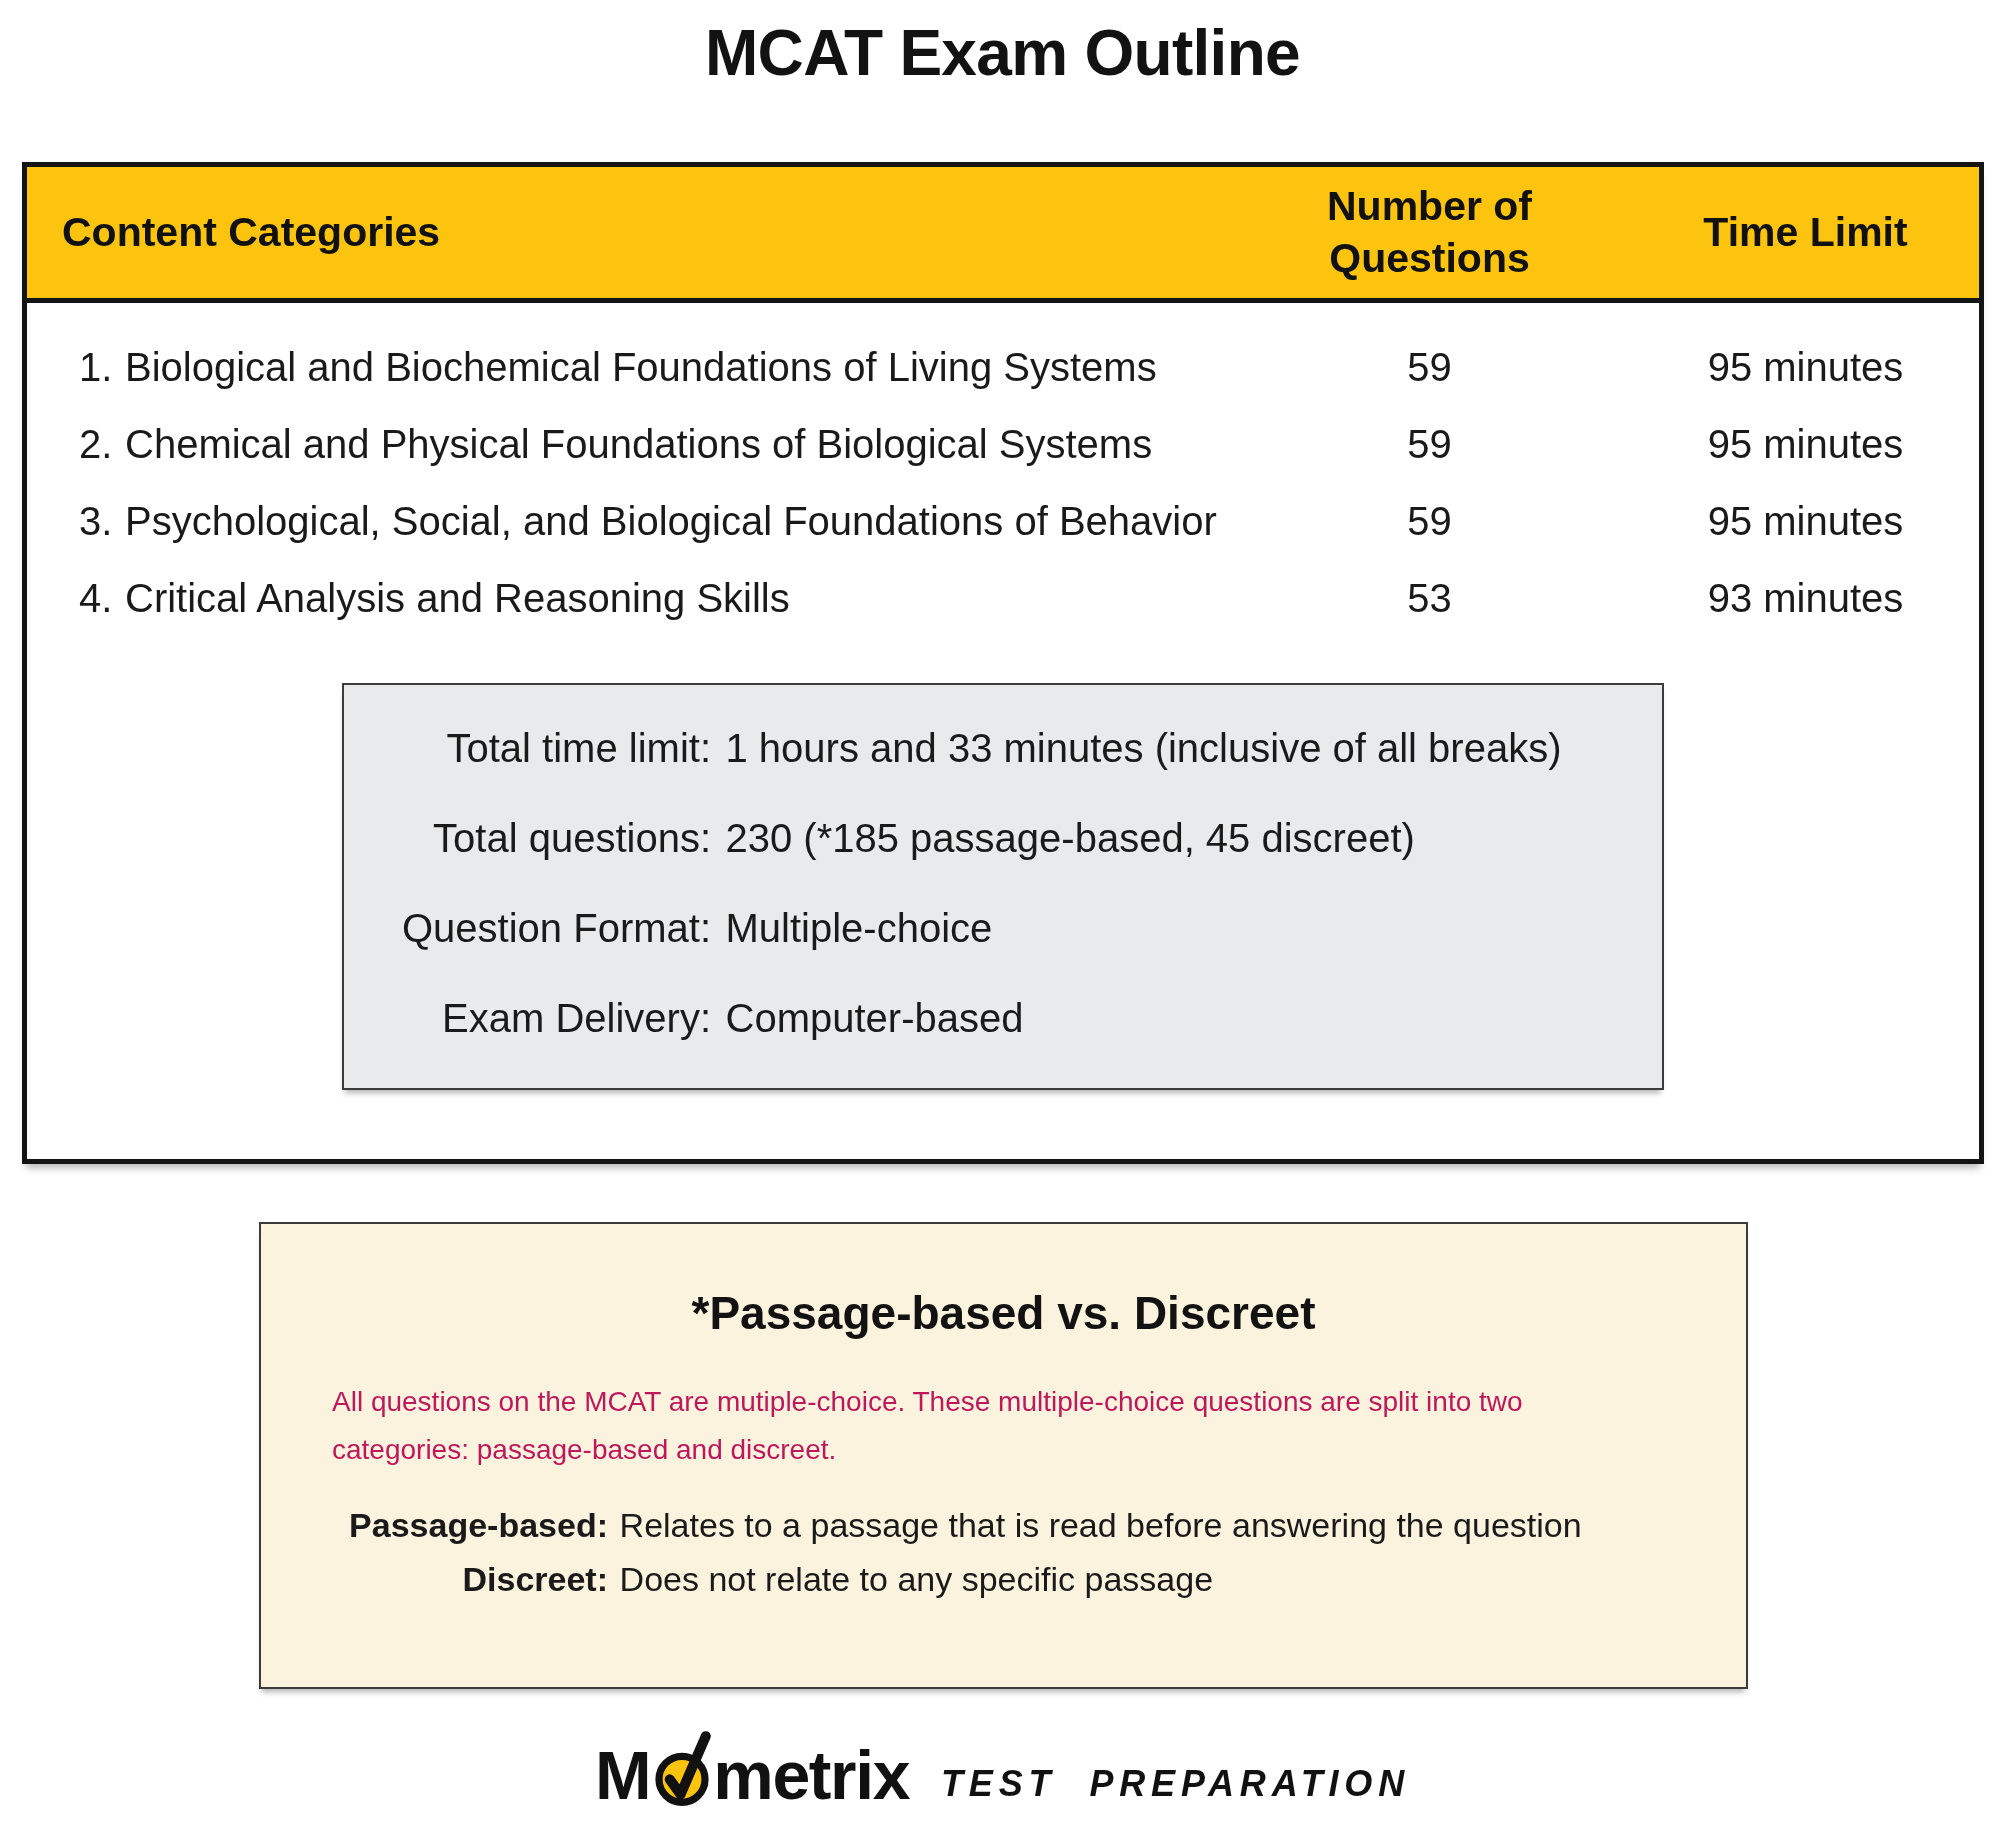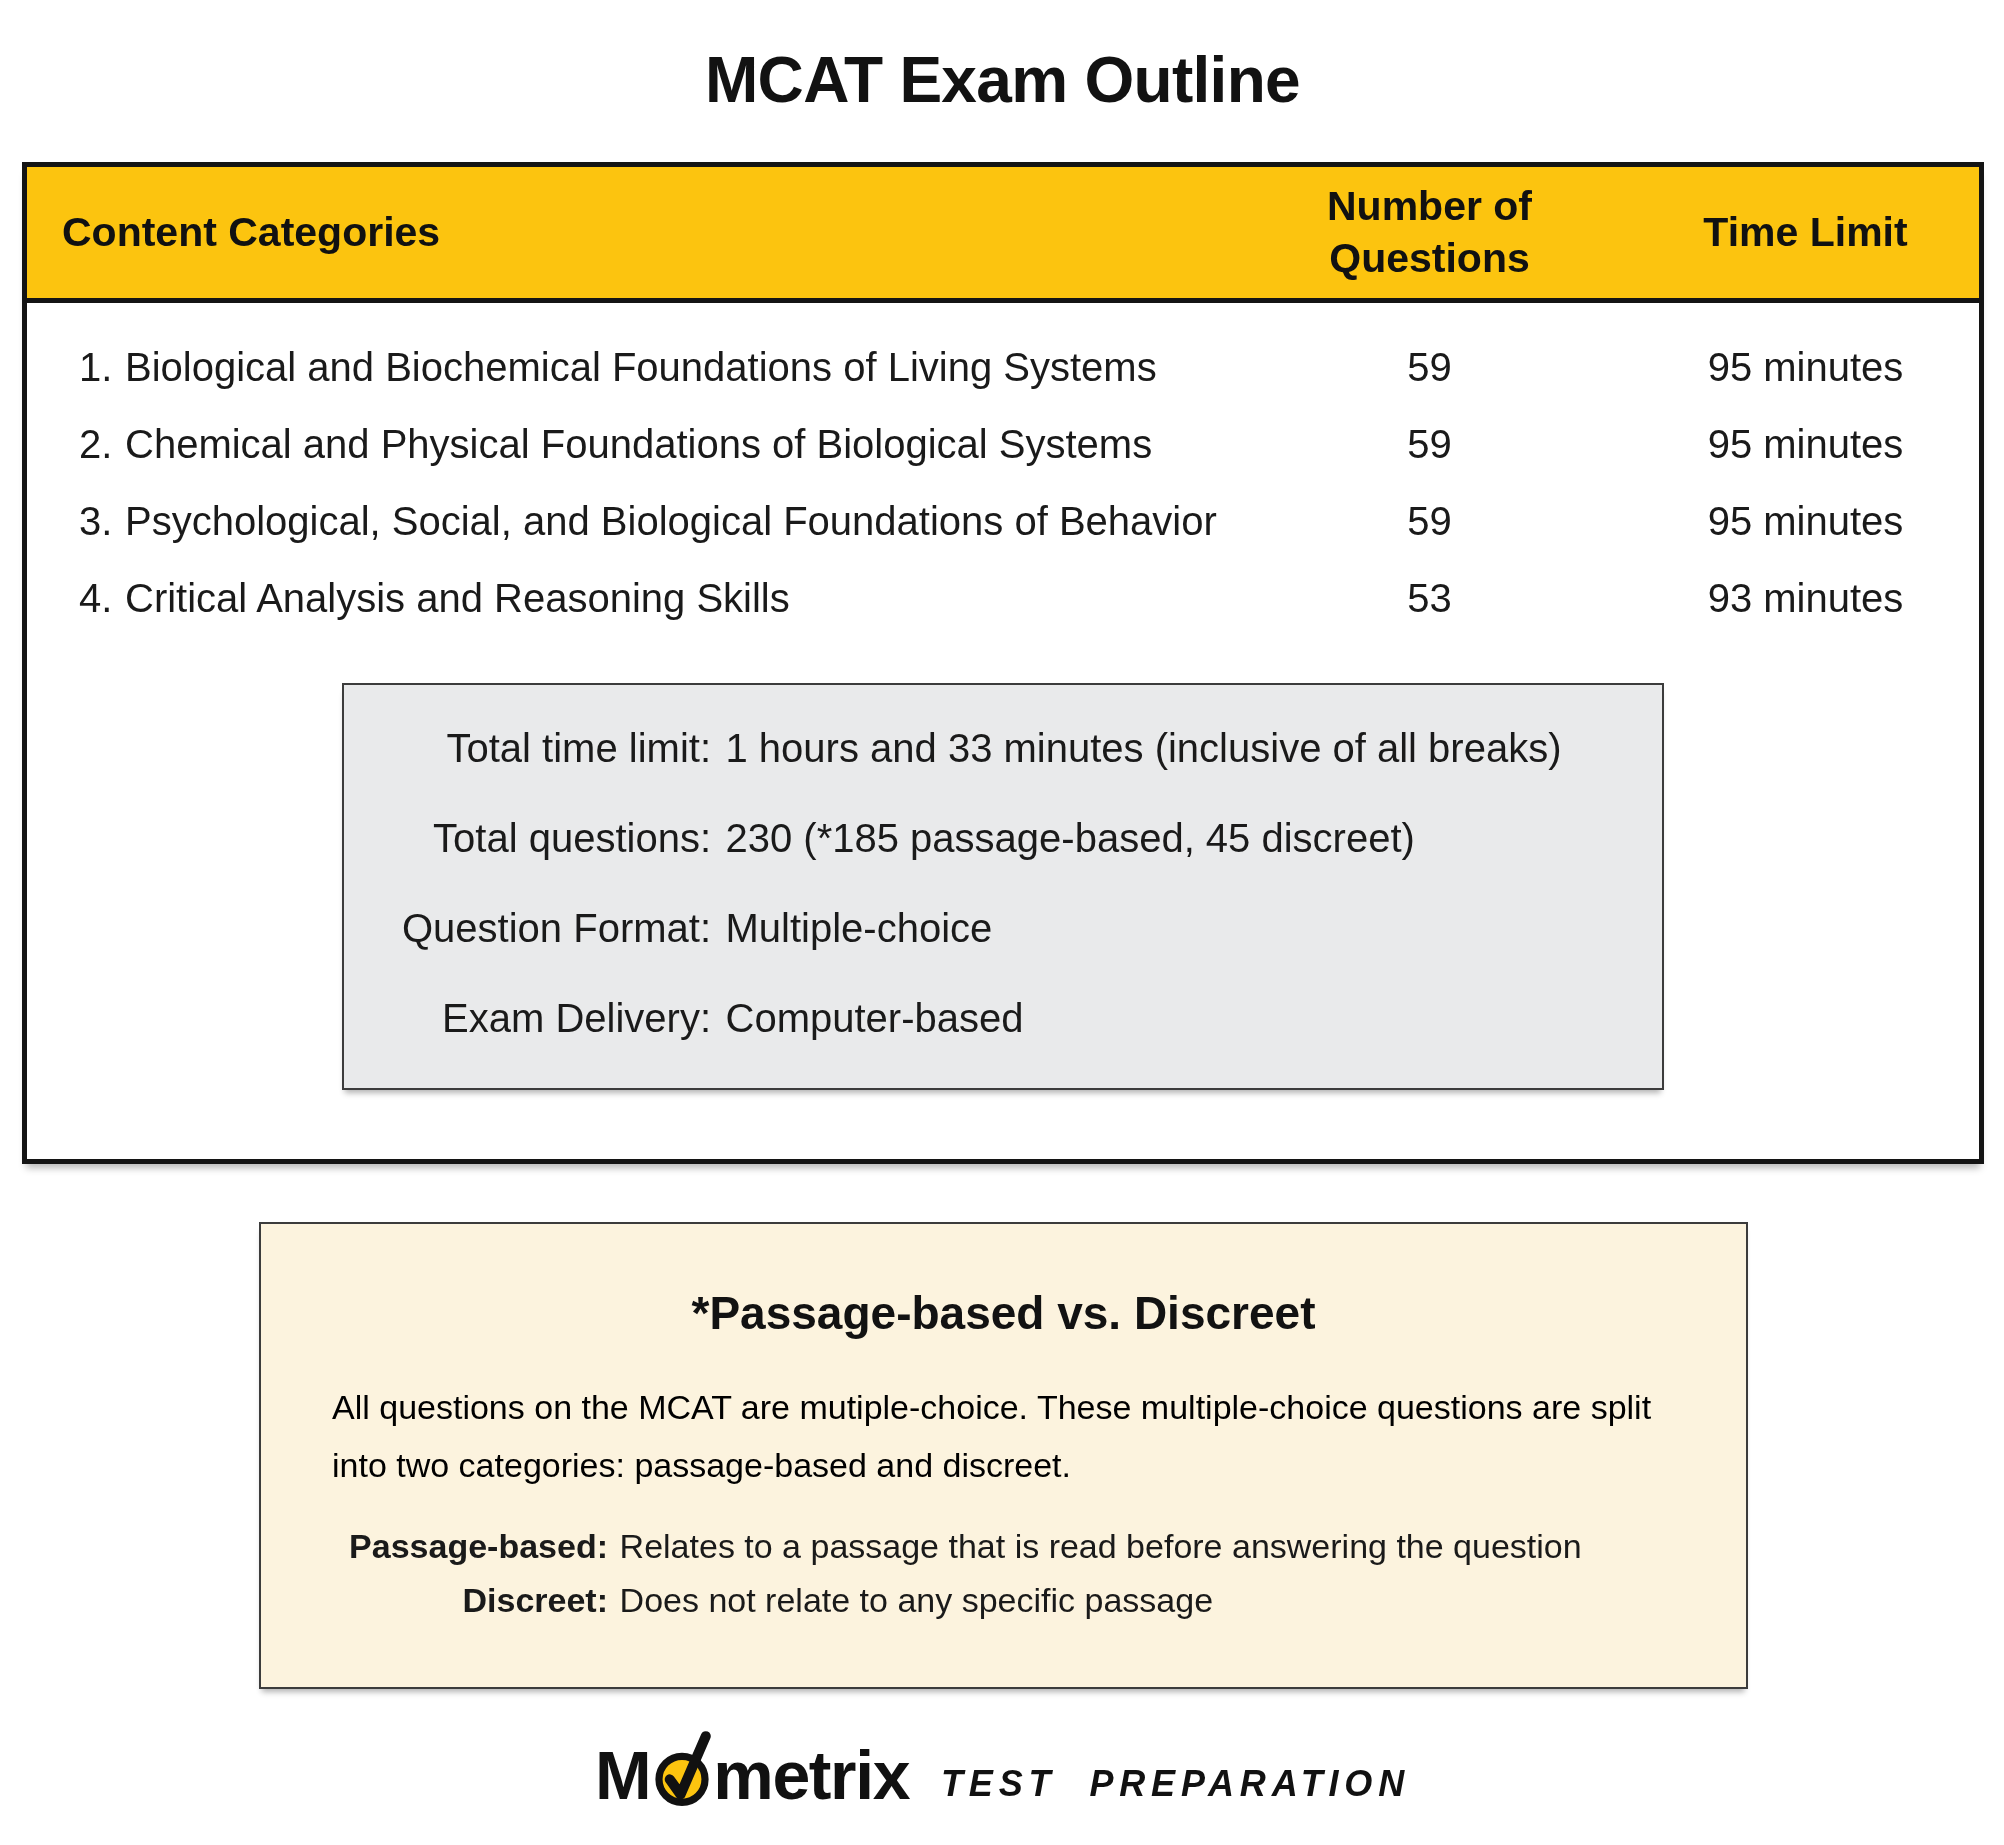--- a/index.html
+++ b/index.html
@@ -9,21 +9,21 @@
     height: 1845px;
     background: #ffffff;
     font-family: "Liberation Sans", sans-serif;
     color: #161616;
     overflow: hidden;
   }
 
   
   .page-title {
     margin: 0;
-    padding-top: 43px;
+    padding-top: 16px;
     text-align: center;
     font-size: 64px;
     font-weight: 700;
     letter-spacing: -0.7px;
     color: #121212;
   }
 
   
   .exam-table {
     position: absolute;
@@ -99,24 +99,24 @@
     box-shadow: 0 5.8px 5.8px -2.9px rgba(0,0,0,0.3);
   }
   .note-title {
     text-align: center;
     font-size: 46px;
     font-weight: 700;
     color: #121212;
   }
   .note-body {
     margin: 38px 0 0;
-    font-size: 34px;
+    font-size: 28px;
     line-height: 1.72;
     max-width: 1330px;
-    color: #000000;
+    color: #be185d;
   }
   .def-list { margin-top: 25px; }
   .def-row {
     display: grid;
     grid-template-columns: 276px 1fr;
     column-gap: 11.6px;
     font-size: 34px;
     line-height: 1.58;
     color: #1a1a1a;
   }

